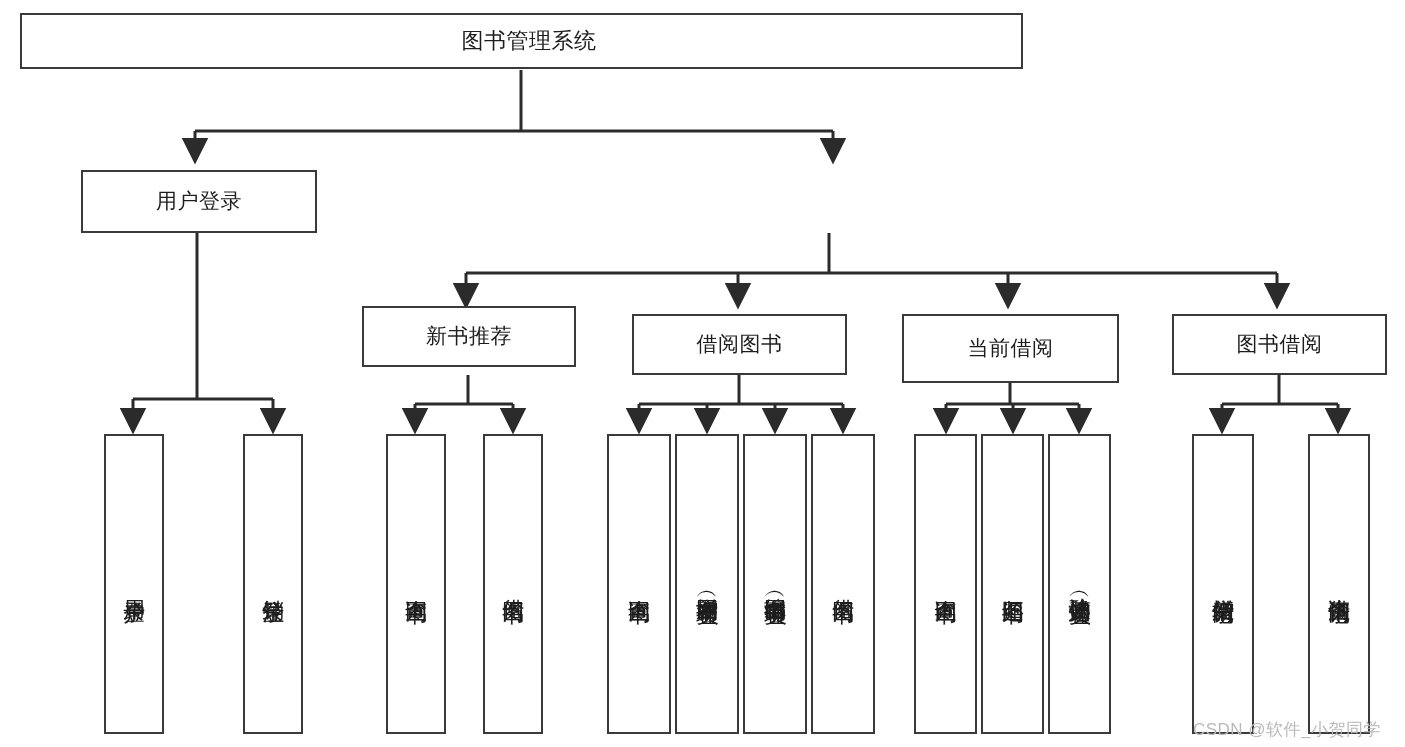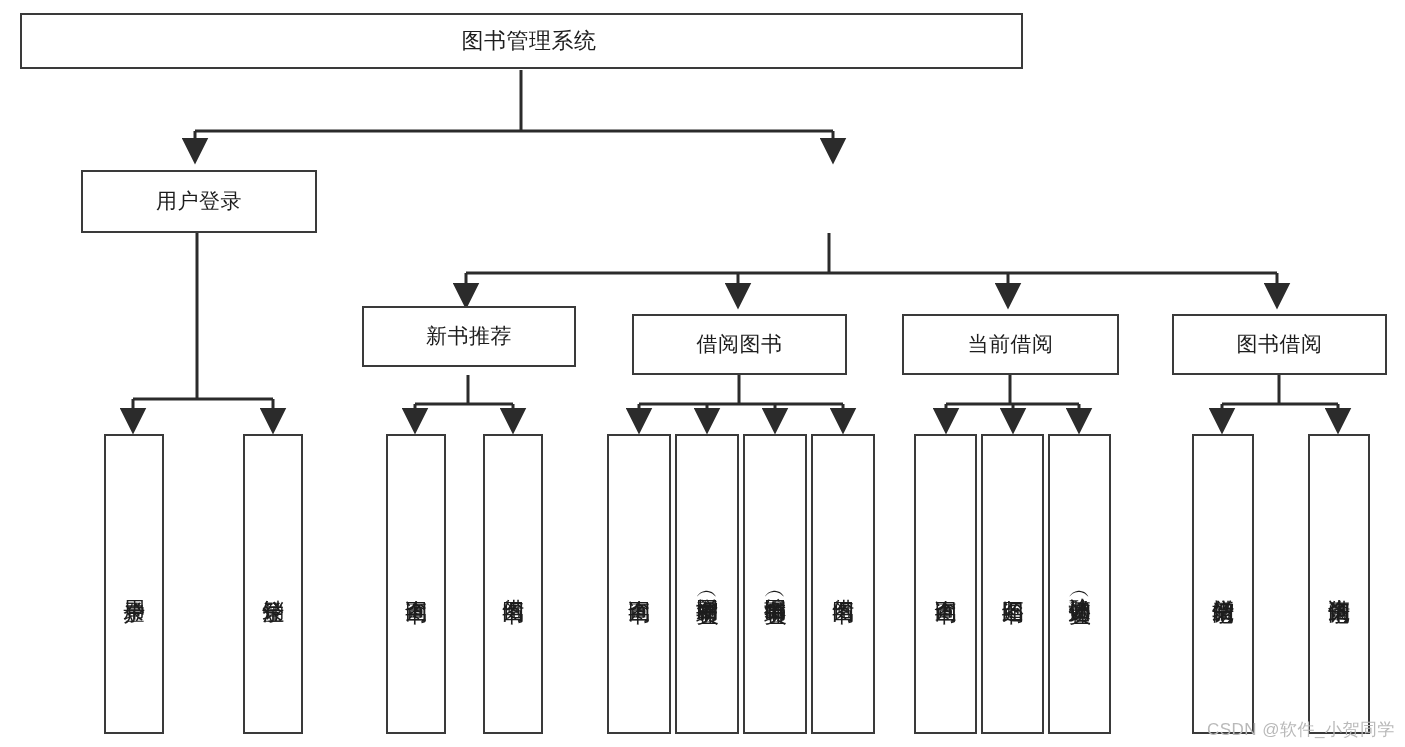--- a/index.html
+++ b/index.html
@@ -59,21 +59,21 @@
     writing-mode: vertical-rl;
     text-orientation: upright;
     font-size: 22px;
     line-height: 1.02;
     letter-spacing: 1px;
     white-space: normal;
     max-height: 100%;
   }
   .watermark {
     position: absolute;
-    right: 10px;
+    right: 24px;
     bottom: 6px;
     font-size: 17px;
     color: #b9b9b9;
     letter-spacing: 0.5px;
     z-index: 6;
     user-select: none;
   }
 </style>
 </head>
 <body>
@@ -137,21 +137,21 @@
   <div class="node horiz" style="left:81px; top:170px; width:236px; height:63px;">
     <span class="lbl">用户登录</span>
   </div>
 
   <div class="node horiz" style="left:362px; top:306px; width:214px; height:61px;">
     <span class="lbl">新书推荐</span>
   </div>
   <div class="node horiz" style="left:632px; top:314px; width:215px; height:61px;">
     <span class="lbl">借阅图书</span>
   </div>
-  <div class="node horiz" style="left:902px; top:314px; width:217px; height:61px;">
+  <div class="node horiz" style="left:902px; top:314px; width:217px; height:69px;">
     <span class="lbl">当前借阅</span>
   </div>
   <div class="node horiz" style="left:1172px; top:314px; width:215px; height:61px;">
     <span class="lbl">图书借阅</span>
   </div>
 
   <div class="node vert" style="left:104px; top:434px; width:60px; height:300px;">
     <span class="lbl">用户登录</span>
   </div>
   <div class="node vert" style="left:243px; top:434px; width:60px; height:300px;">

